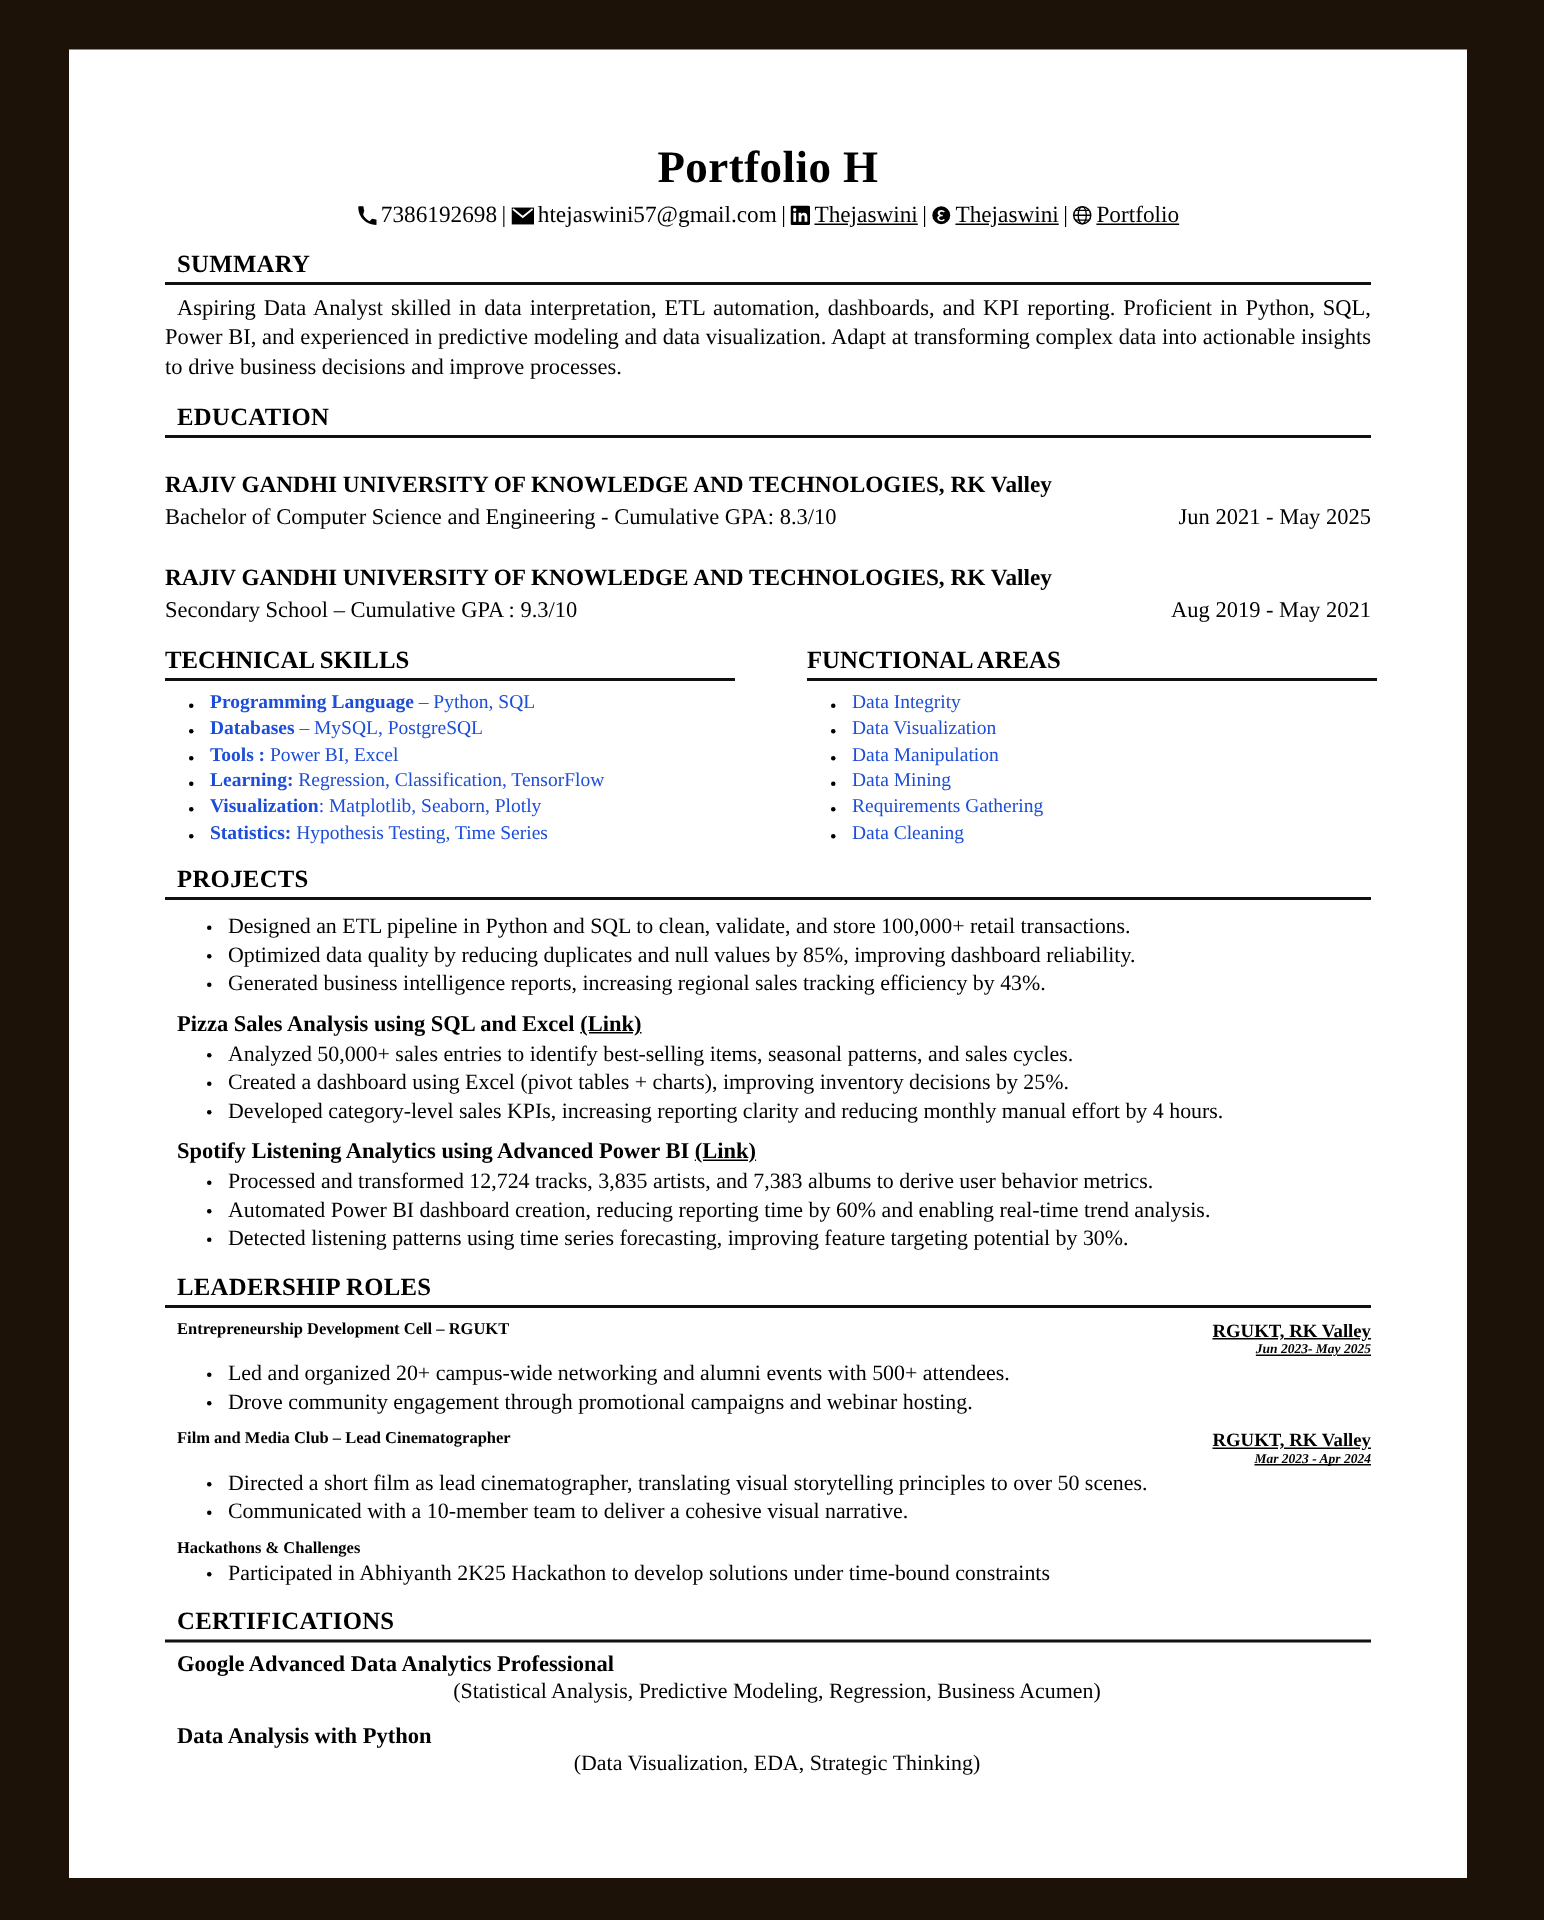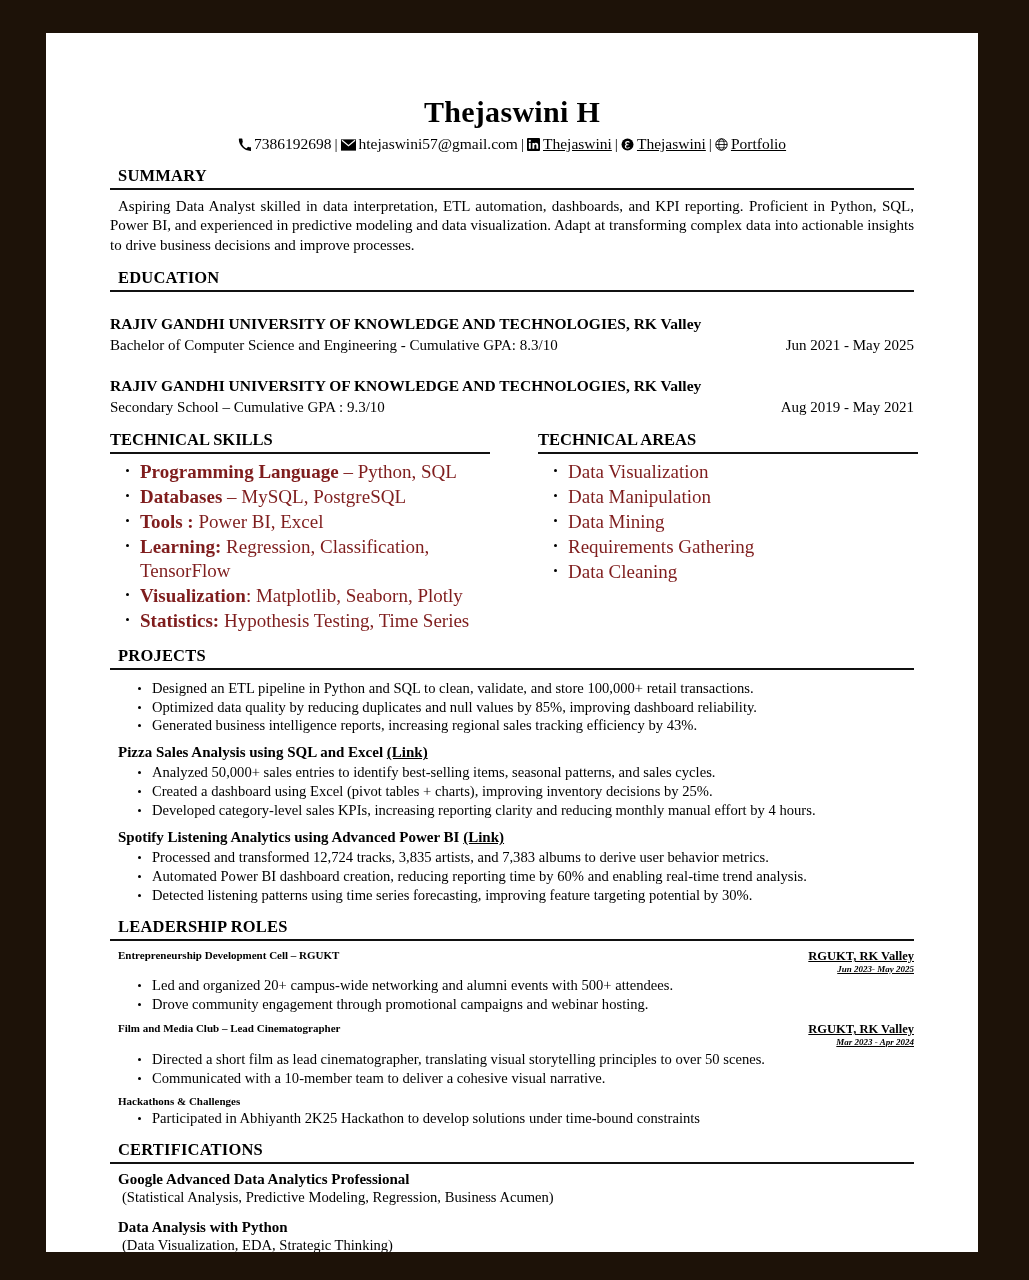--- a/index.html
+++ b/index.html
@@ -108,24 +108,24 @@
     font-size: 16.5px;
     font-weight: bold;
     color: #000;
   }
   ul.bul {
     margin: 6px 0 0 0;
     padding-left: 30px;
     list-style: none;
   }
   ul.bul li {
-    font-size: 19px;
+    font-size: 13px;
     line-height: 1.26;
     position: relative;
-    color: #7f1d1d;
+    color: #1d4ed8;
     margin-bottom: 1px;
   }
   ul.bul li::before {
     content: "";
     position: absolute;
     left: -14px;
     top: 9px;
     width: 3px;
     height: 3px;
     background: #000;
@@ -209,29 +209,30 @@
     font-size: 15px;
     font-weight: bold;
     padding-left: 8px;
     color: #000;
   }
   .cert-sub {
     font-size: 14.6px;
     padding-left: 12px;
     margin-top: 1px;
     color: #000;
+    text-align: center;
   }
 </style>
 </head>
 <body>
 
 <div class="page">
   <div class="inner">
 
-    <div class="name">Thejaswini H</div>
+    <div class="name">Portfolio H</div>
 
     <div class="contact">
       <span class="ic"><svg width="13" height="13" viewBox="0 0 24 24">
             <path fill="#000" d="M6.6 10.8c1.9 3.7 4.9 6.7 8.6 8.6l2.9-2.9c.4-.4.9-.5 1.3-.3 1.5.5 3 .8 4.6.8.7 0 1.3.6 1.3 1.3V23c0 .7-.6 1.3-1.3 1.3C10.6 24.3 0 13.7 0 .6 0-.1.6-.7 1.3-.7H5.9c.7 0 1.3.6 1.3 1.3 0 1.6.3 3.1.8 4.6.2.4.1.9-.3 1.3l-1.1 4.3z" transform="translate(1.5,1.5) scale(0.92)"></path>
           </svg></span><span>7386192698</span><span class="sep">|</span><span class="ic"><svg width="15" height="12" viewBox="0 0 24 18">
             <rect x="0" y="0" width="24" height="18" fill="#000"></rect>
             <path d="M1.5 1.5 L12 10 L22.5 1.5" stroke="#fff" stroke-width="2" fill="none"></path>
           </svg></span><span>htejaswini57@gmail.com</span><span class="sep">|</span><span class="ic"><svg width="13" height="13" viewBox="0 0 24 24">
             <rect x="0" y="0" width="24" height="24" rx="2" fill="#000"></rect>
             <rect x="3.5" y="9" width="3.4" height="11" fill="#fff"></rect>
@@ -280,23 +281,24 @@
           <li><b>Programming Language</b><span> – Python, SQL</span></li>
           <li><b>Databases</b><span> – MySQL, PostgreSQL</span></li>
           <li><b>Tools :</b><span> Power BI, Excel</span></li>
           <li><b>Learning:</b><span> Regression, Classification, TensorFlow</span></li>
           <li><b>Visualization</b><span>: Matplotlib, Seaborn, Plotly</span></li>
           <li><b>Statistics:</b><span> Hypothesis Testing, Time Series</span></li>
         </ul>
       </div>
 
       <div class="col-r">
-        <div class="col-head">TECHNICAL AREAS</div>
+        <div class="col-head">FUNCTIONAL AREAS</div>
         <div class="rule half"></div>
         <ul class="bul">
+          <li>Data Integrity</li>
           <li>Data Visualization</li>
           <li>Data Manipulation</li>
           <li>Data Mining</li>
           <li>Requirements Gathering</li>
           <li>Data Cleaning</li>
         </ul>
       </div>
     </div>
 
     <div class="sec-head">PROJECTS</div>

